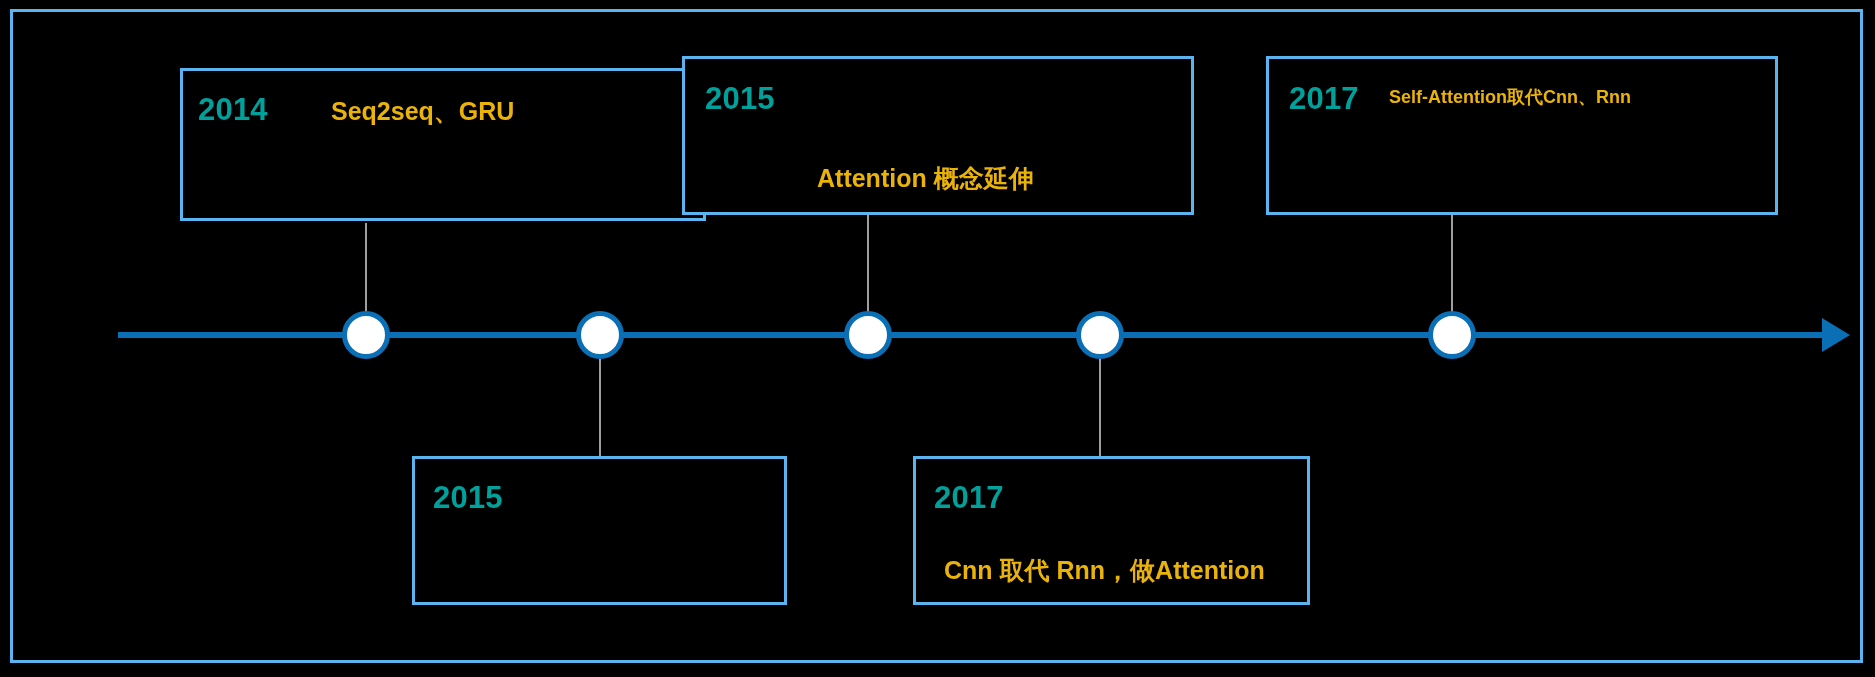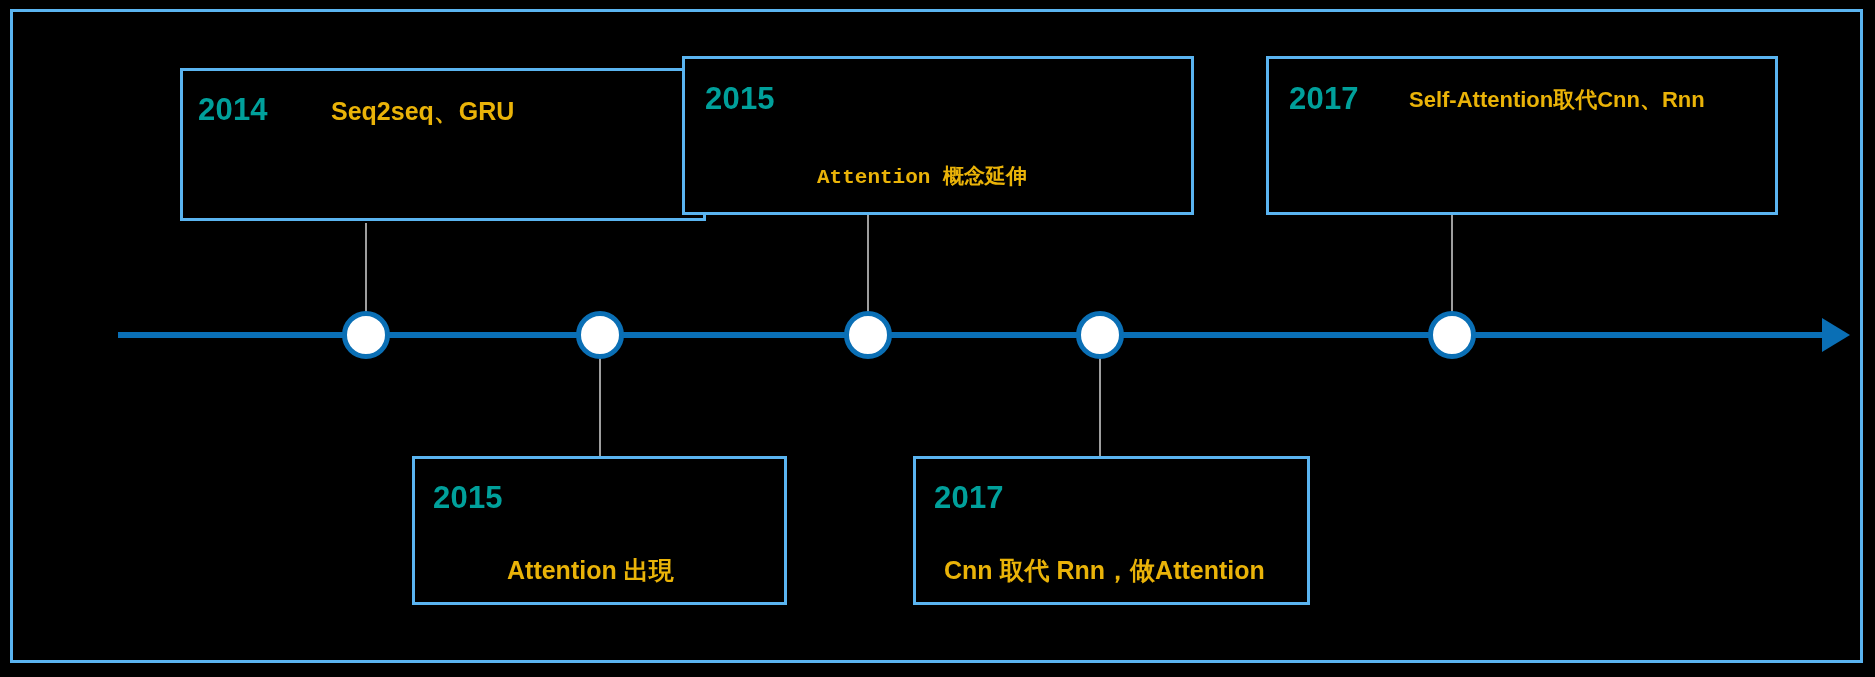--- a/index.html
+++ b/index.html
@@ -116,31 +116,30 @@
   <div class="marker" style="left:1100px;"></div>
   <div class="marker" style="left:1452px;"></div>
 
   <div class="card" style="left:180px; top:68px; width:526px; height:153px;padding-left:45px;">
     <span class="card-year" style="left:15px; top:21px;">2014</span>
     <span class="card-text" style="left:148px; top:24px; font-size:25px;">Seq2seq、GRU</span>
   </div>
 
   <div class="card" style="left:682px; top:56px; width:512px; height:159px;">
     <span class="card-year" style="left:20px; top:22px;">2015</span>
-    <span class="card-text" style="left:132px; top:103px; font-size:21px;font-family:Liberation Mono, monospace;">Attention 概念延伸</span>
+    <span class="card-text" style="left:132px; top:103px; font-size:25px;">Attention 概念延伸</span>
   </div>
 
   <div class="card" style="left:1266px; top:56px; width:512px; height:159px;">
     <span class="card-year" style="left:20px; top:22px;">2017</span>
-    <span class="card-text" style="left:140px; top:26px; font-size:22px;">Self-Attention取代Cnn、Rnn</span>
+    <span class="card-text" style="left:120px; top:26px; font-size:18px;">Self-Attention取代Cnn、Rnn</span>
   </div>
 
   <div class="card" style="left:412px; top:456px; width:375px; height:149px;">
     <span class="card-year" style="left:18px; top:21px;">2015</span>
-    <span class="card-text" style="left:92px; top:95px; font-size:25px;">Attention 出現</span>
   </div>
 
   <div class="card" style="left:913px; top:456px; width:397px; height:149px;">
     <span class="card-year" style="left:18px; top:21px;">2017</span>
     <span class="card-text" style="left:28px; top:95px; font-size:25px;">Cnn 取代 Rnn，做Attention</span>
   </div>
 
 </div>
 
 </body></html>

